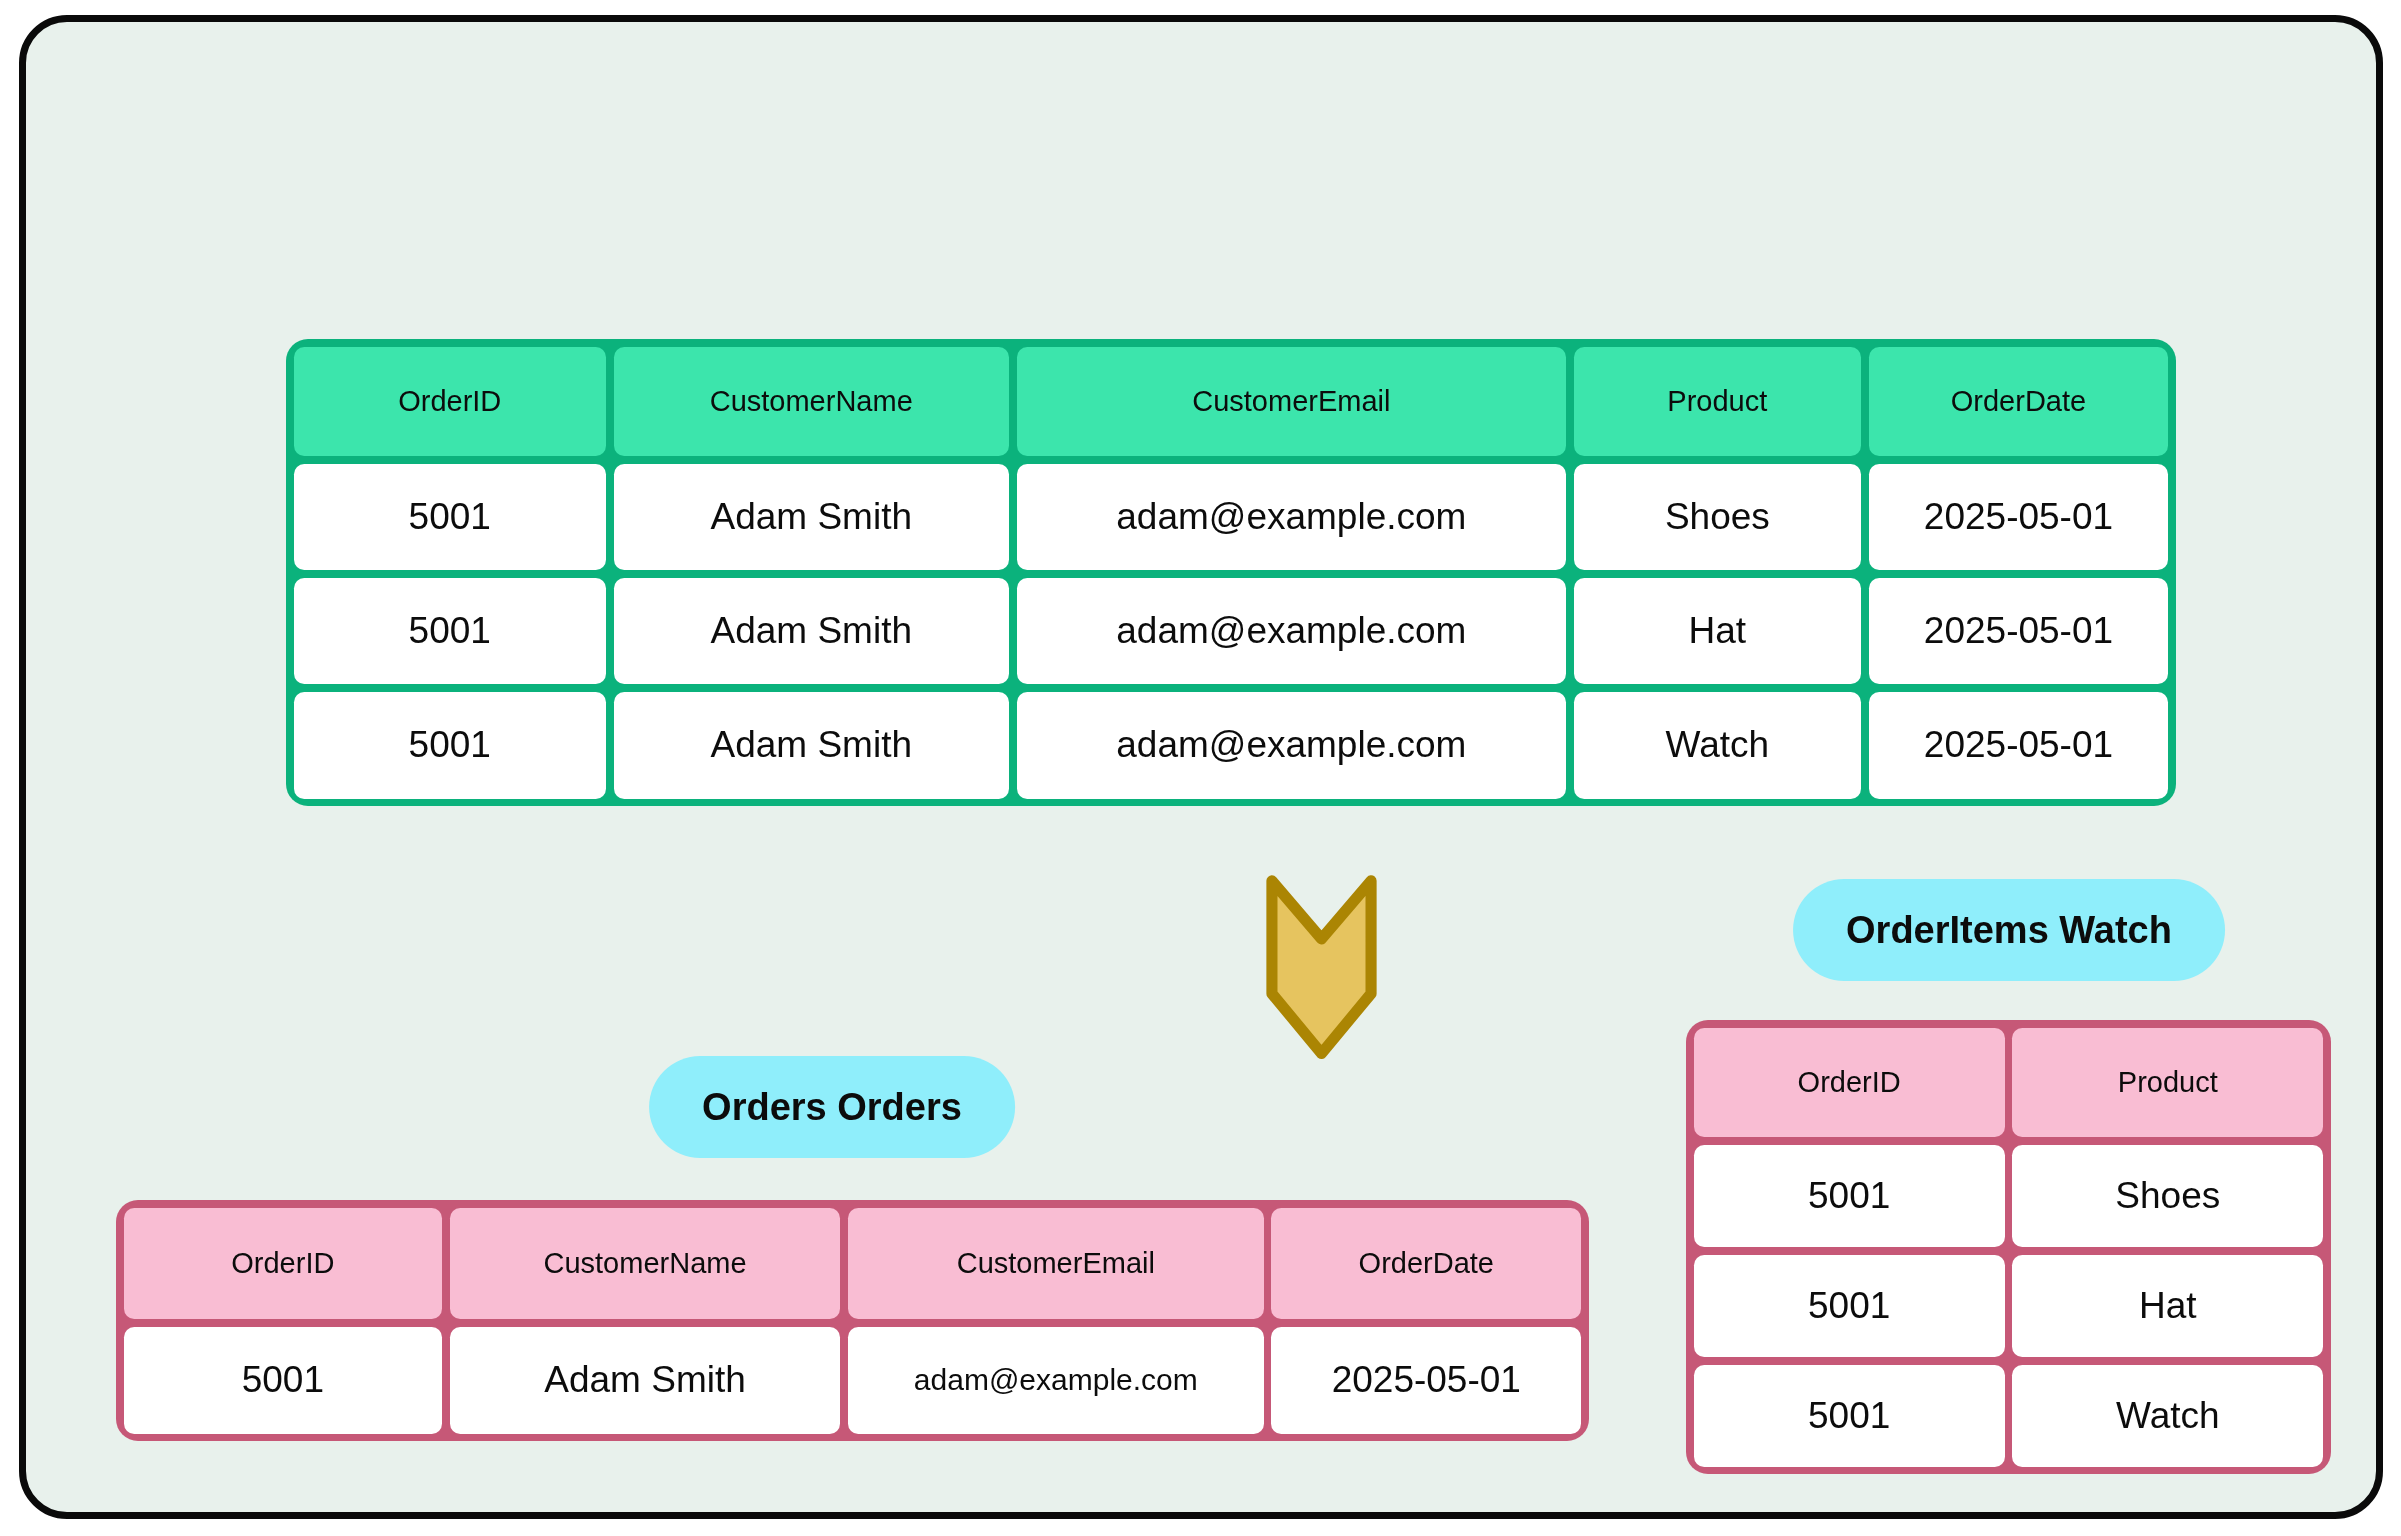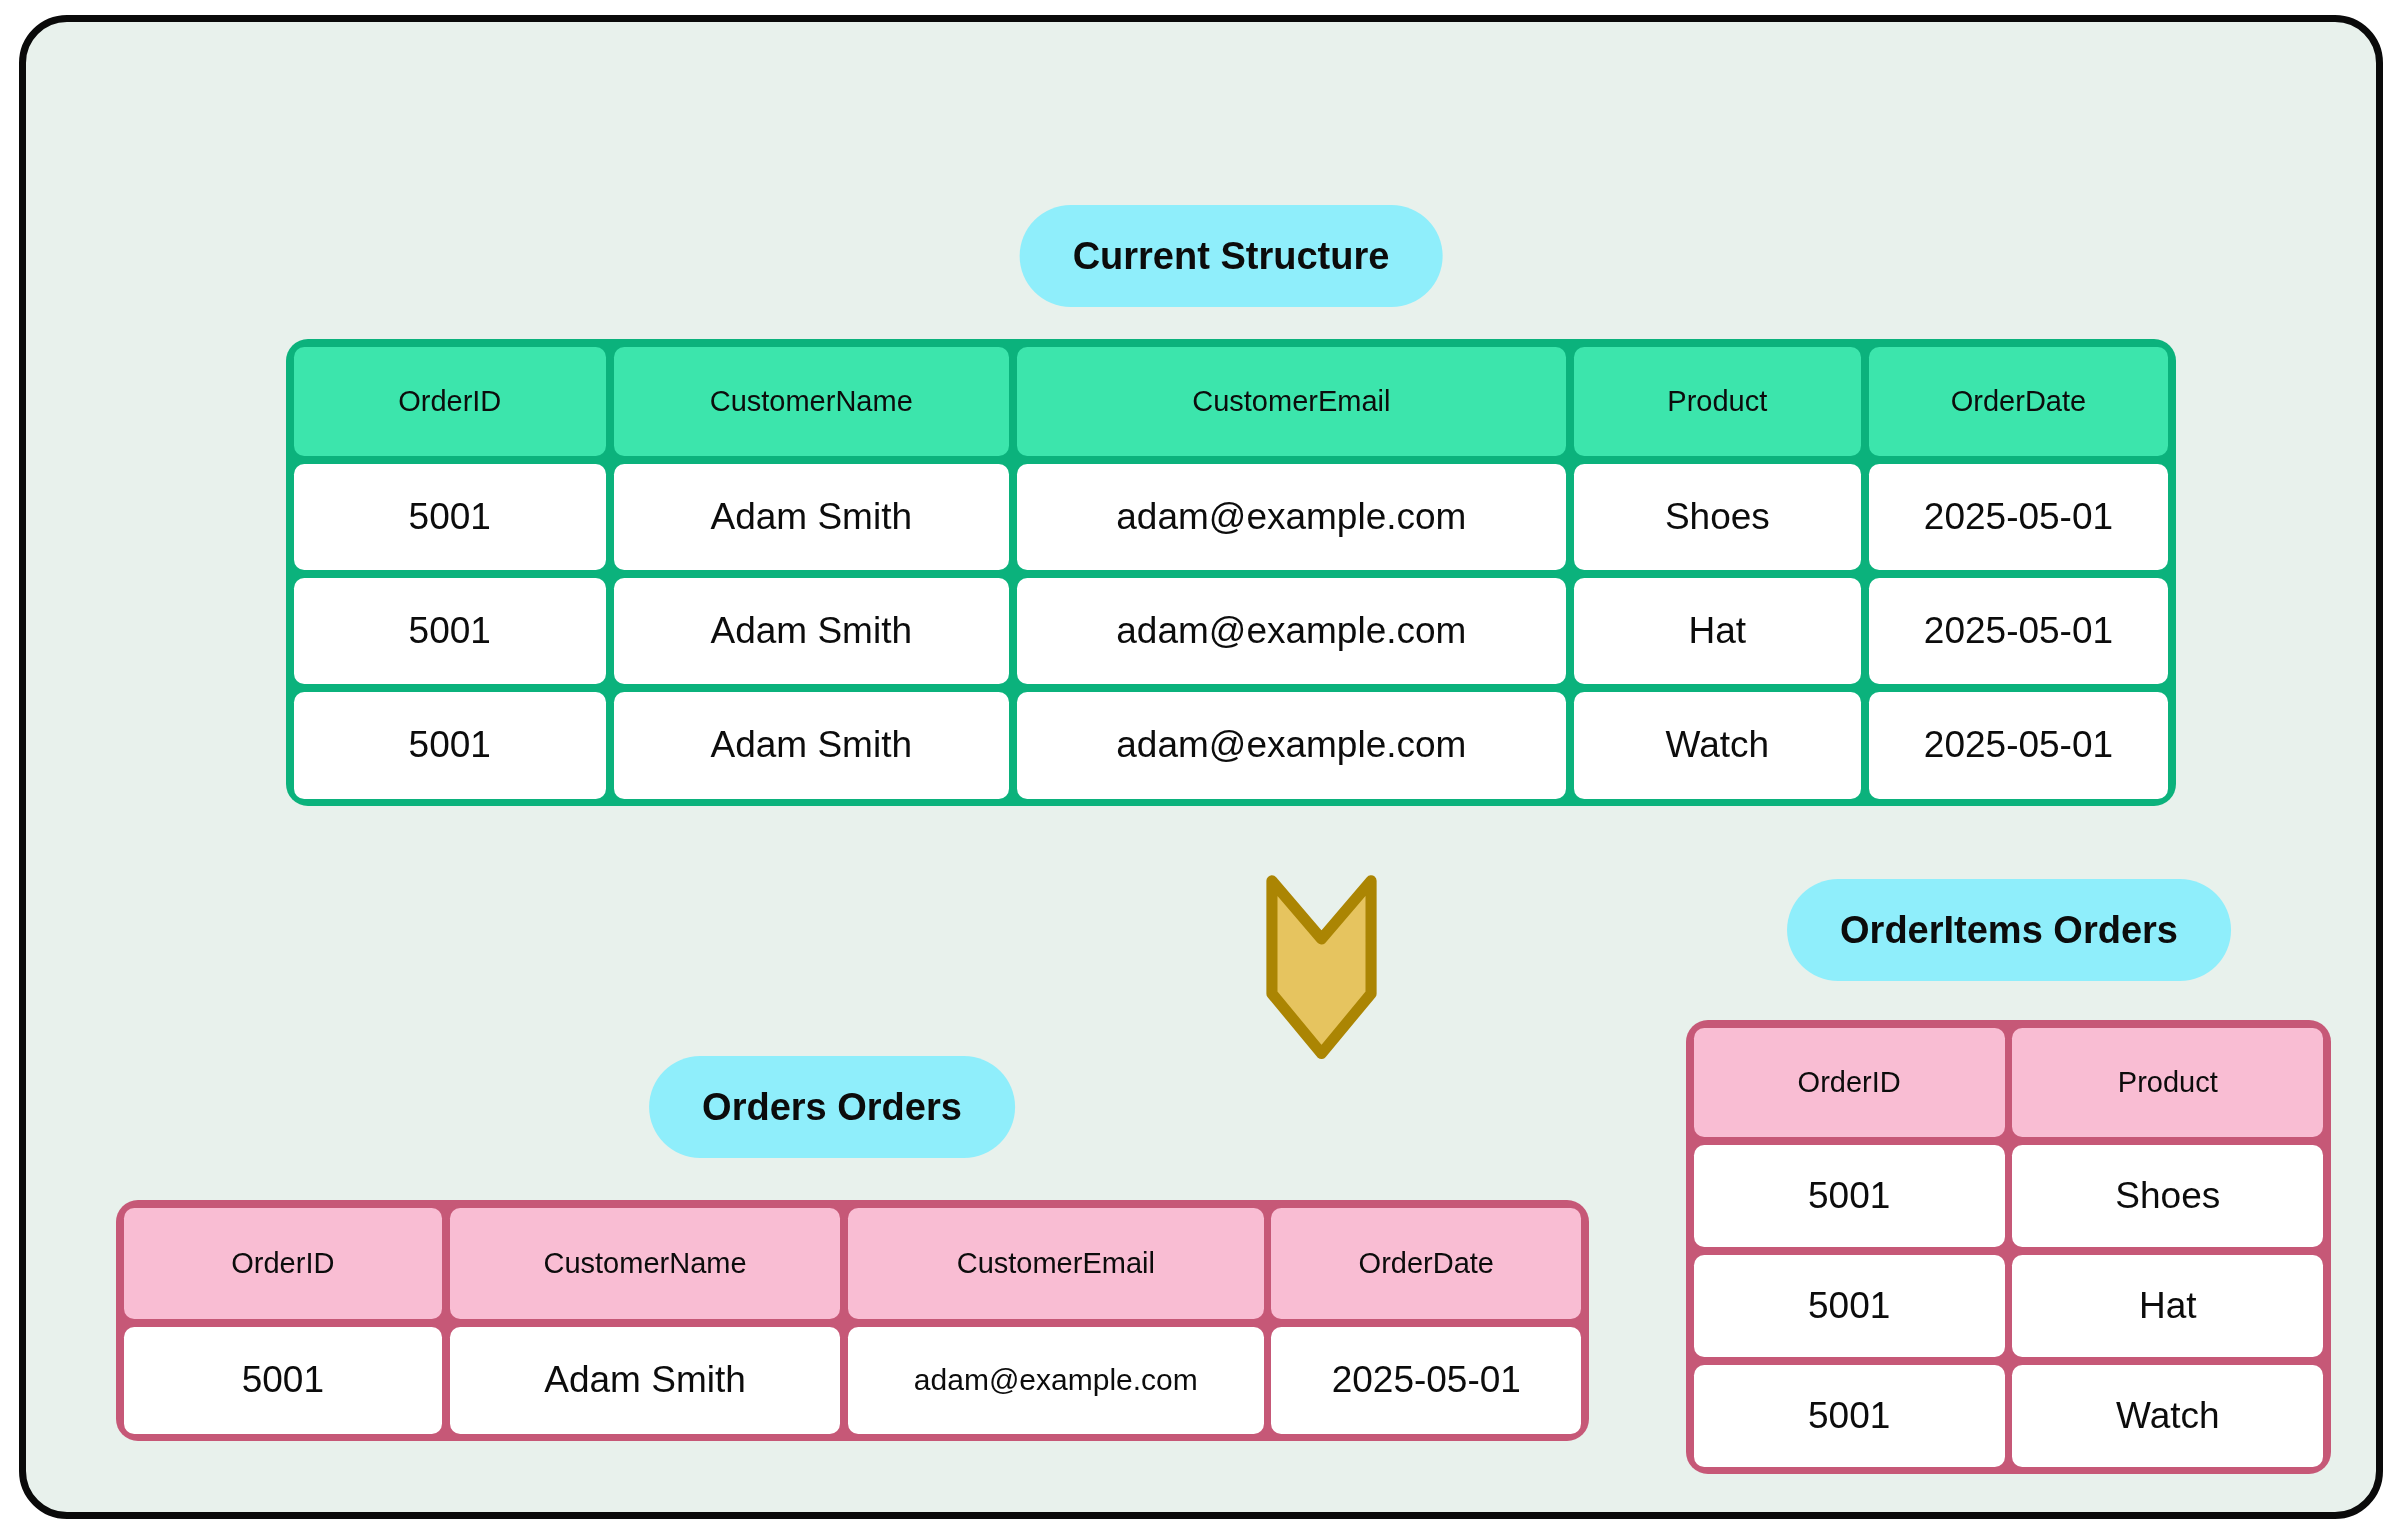--- a/index.html
+++ b/index.html
@@ -94,23 +94,20 @@
     position:absolute;left:1239px;top:852px;width:113px;height:188px;
   }
   .arrow-wrap svg{width:100%;height:100%;display:block;}
 </style>
 </head>
 <body>
 
 <div class="canvas">
 
 
-  <div class="badge badge-current">
-    <span>Current Structure</span>
-  </div>
 
   <div class="dtable green-table">
     <div class="cell hd">OrderID</div>
     <div class="cell hd">CustomerName</div>
     <div class="cell hd">CustomerEmail</div>
     <div class="cell hd">Product</div>
     <div class="cell hd">OrderDate</div>
 
     <div class="cell">5001</div>
     <div class="cell">Adam Smith</div>
@@ -147,21 +144,21 @@
     <div class="cell hd">CustomerEmail</div>
     <div class="cell hd">OrderDate</div>
 
     <div class="cell">5001</div>
     <div class="cell">Adam Smith</div>
     <div class="cell small-text">adam@example.com</div>
     <div class="cell">2025-05-01</div>
   </div>
 
   <div class="badge badge-orderitems">
-    <span>OrderItems Orders</span>
+    <span>OrderItems Watch</span>
   </div>
 
   <div class="dtable orderitems-table">
     <div class="cell hd">OrderID</div>
     <div class="cell hd">Product</div>
 
     <div class="cell">5001</div>
     <div class="cell">Shoes</div>
 
     <div class="cell">5001</div>

